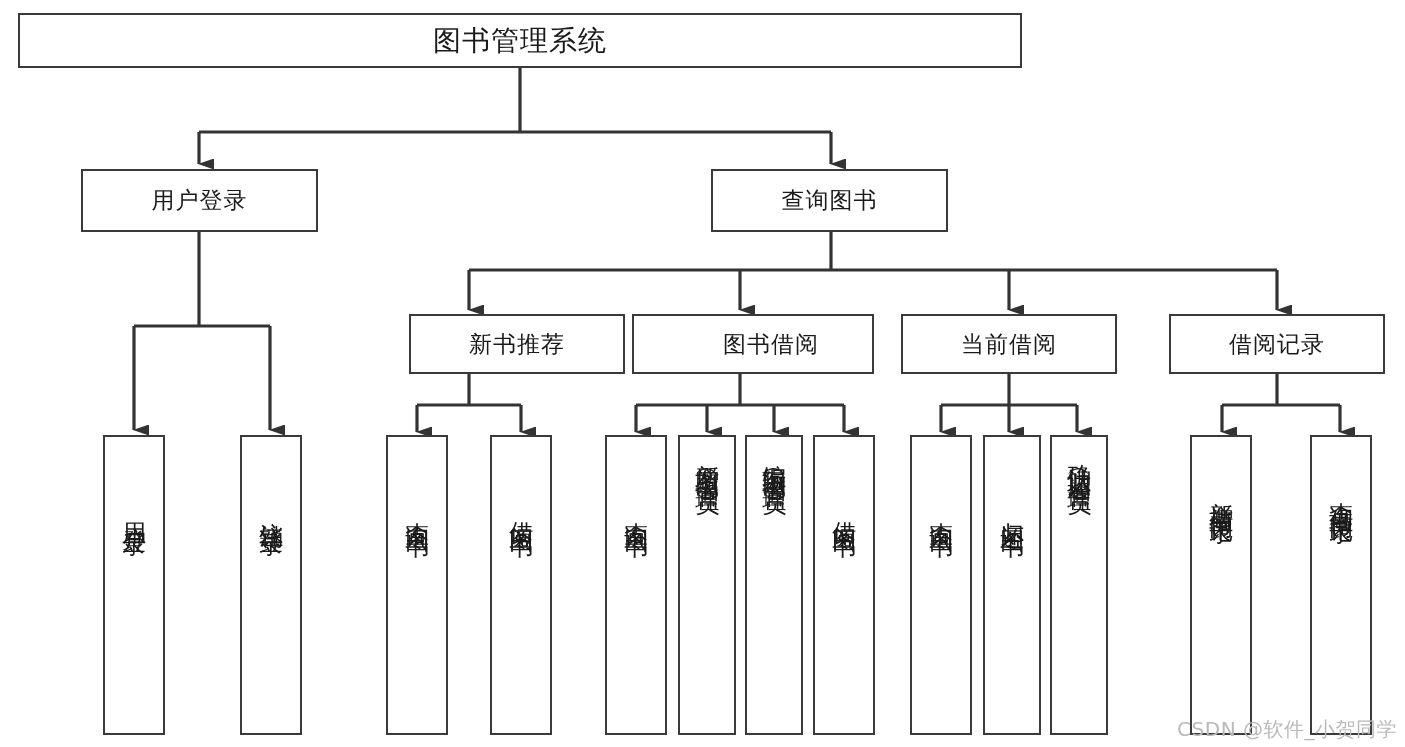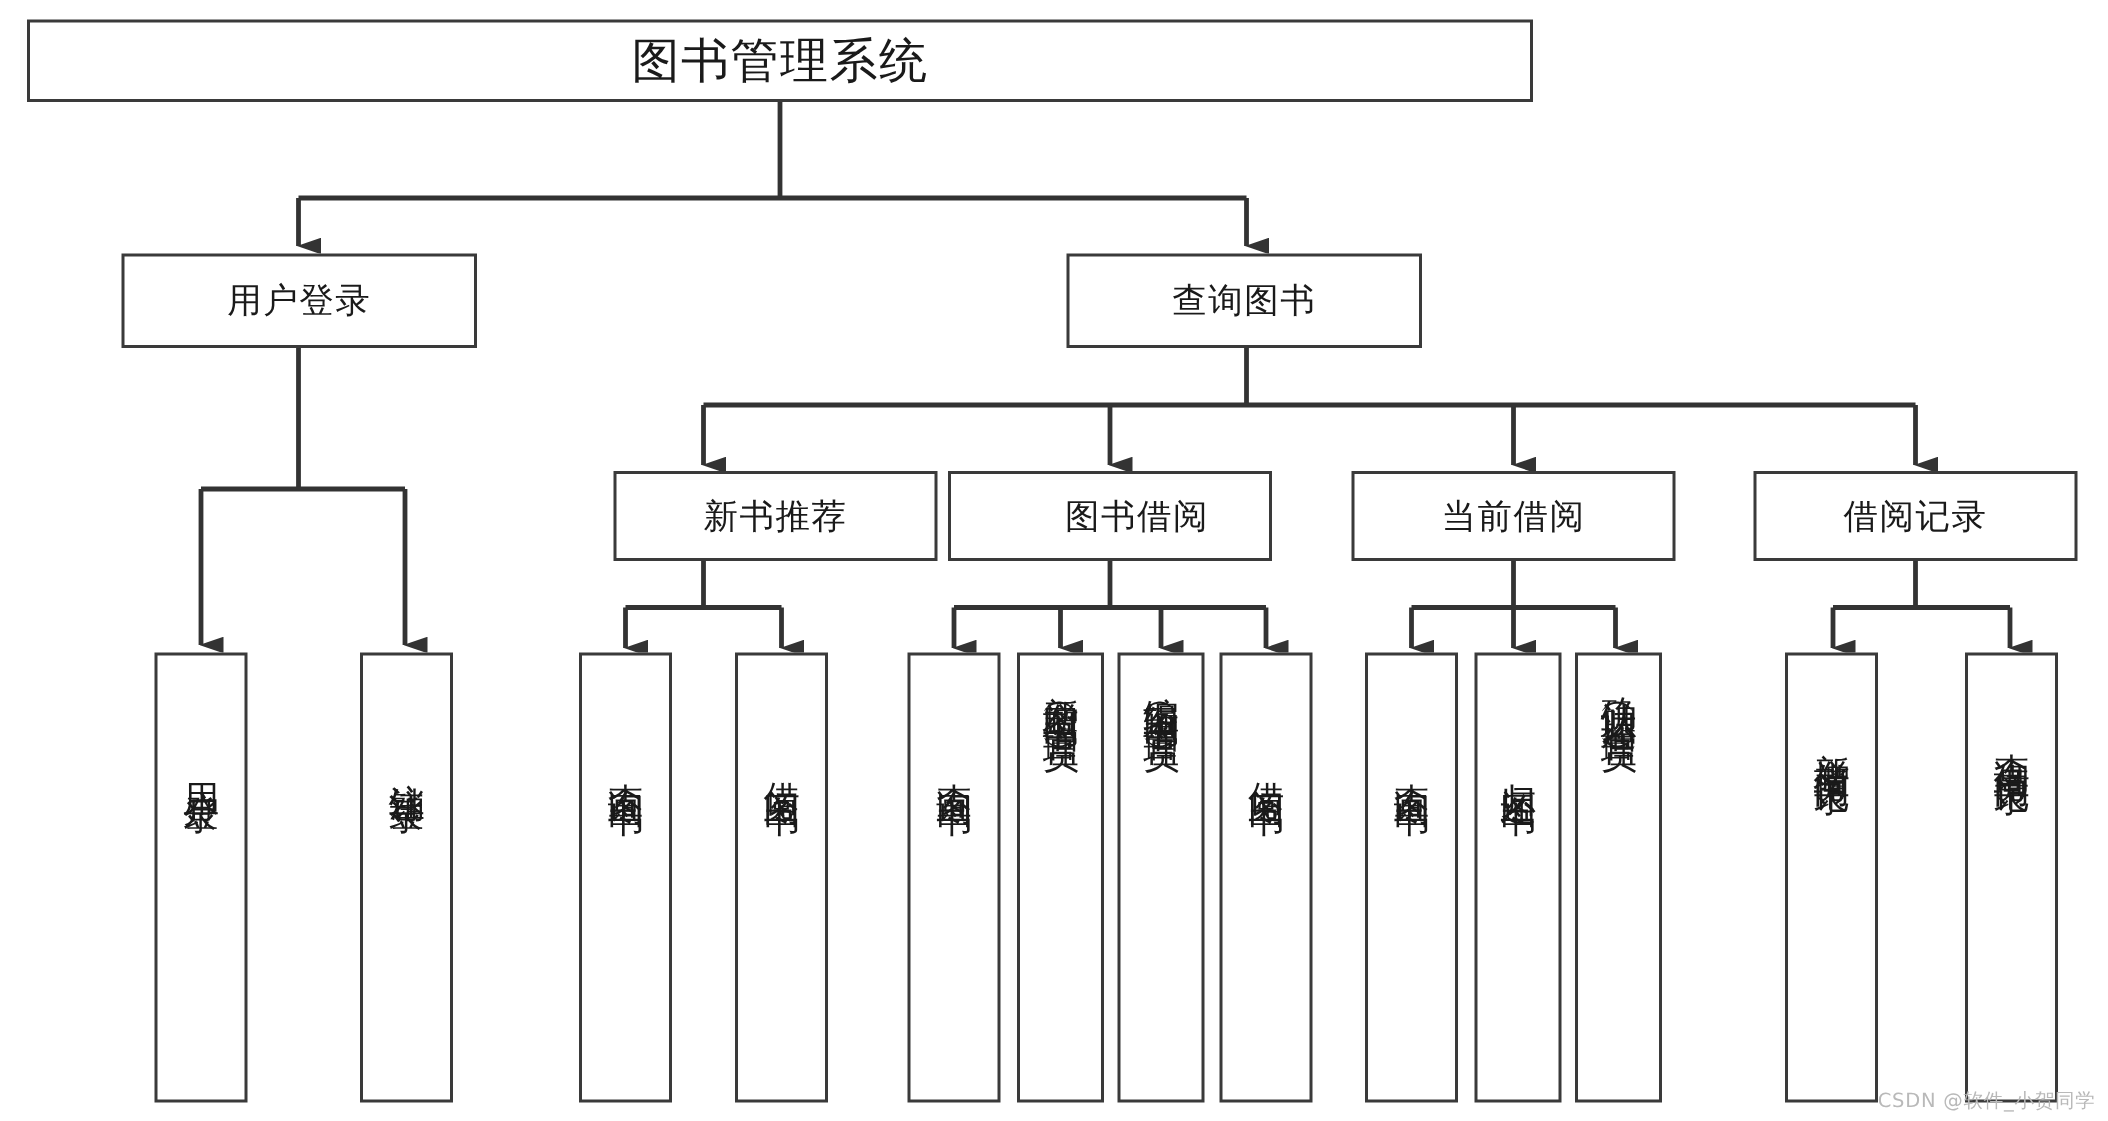--- a/index.html
+++ b/index.html
@@ -34,21 +34,21 @@
     display: flex;
     align-items: center;
     justify-content: center;
     color: #1a1a1a;
   }
   .node-h {
     font-size: 23px;
     letter-spacing: 1px;
   }
   .node-root {
-    font-size: 32px;
+    font-size: 28px;
   }
   .node-v {
     align-items: flex-start;
     justify-content: center;
     padding-top: 6px;
   }
   .vtext {
     writing-mode: vertical-rl;
     text-orientation: upright;
     font-size: 24px;
@@ -62,21 +62,21 @@
   .vtext.mid {
     padding-top: 40px;
   }
   .vtext.long {
     padding-top: 2px;
   }
   .watermark {
     position: absolute;
     right: 8px;
     bottom: 4px;
-    font-size: 13px;
+    font-size: 20px;
     color: #b9b9b9;
     letter-spacing: 0.5px;
     white-space: nowrap;
   }
 </style>
 </head>
 <body>
 
 <div id="diagram-root">
 
@@ -137,21 +137,21 @@
   <div class="node node-h" style="left:81px; top:169px; width:237px; height:63px;">
     <span>用户登录</span>
   </div>
   <div class="node node-h" style="left:711px; top:169px; width:237px; height:63px;">
     <span>查询图书</span>
   </div>
 
   <div class="node node-h" style="left:362px; top:314px; width:216px; height:60px;margin-left:47px;">
     <span>新书推荐</span>
   </div>
-  <div class="node node-h" style="left:632px; top:314px; width:216px; height:60px;padding-left:36px;">
+  <div class="node node-h" style="left:632px; top:314px; width:242px; height:60px;padding-left:36px;">
     <span>图书借阅</span>
   </div>
   <div class="node node-h" style="left:1169px; top:314px; width:216px; height:60px;">
     <span>借阅记录</span>
   </div>
   <div class="node node-h" style="left:901px; top:314px; width:216px; height:60px;">
     <span>当前借阅</span>
   </div>
 
   <div class="node node-v" style="left:103px; top:435px; width:62px; height:300px;">

